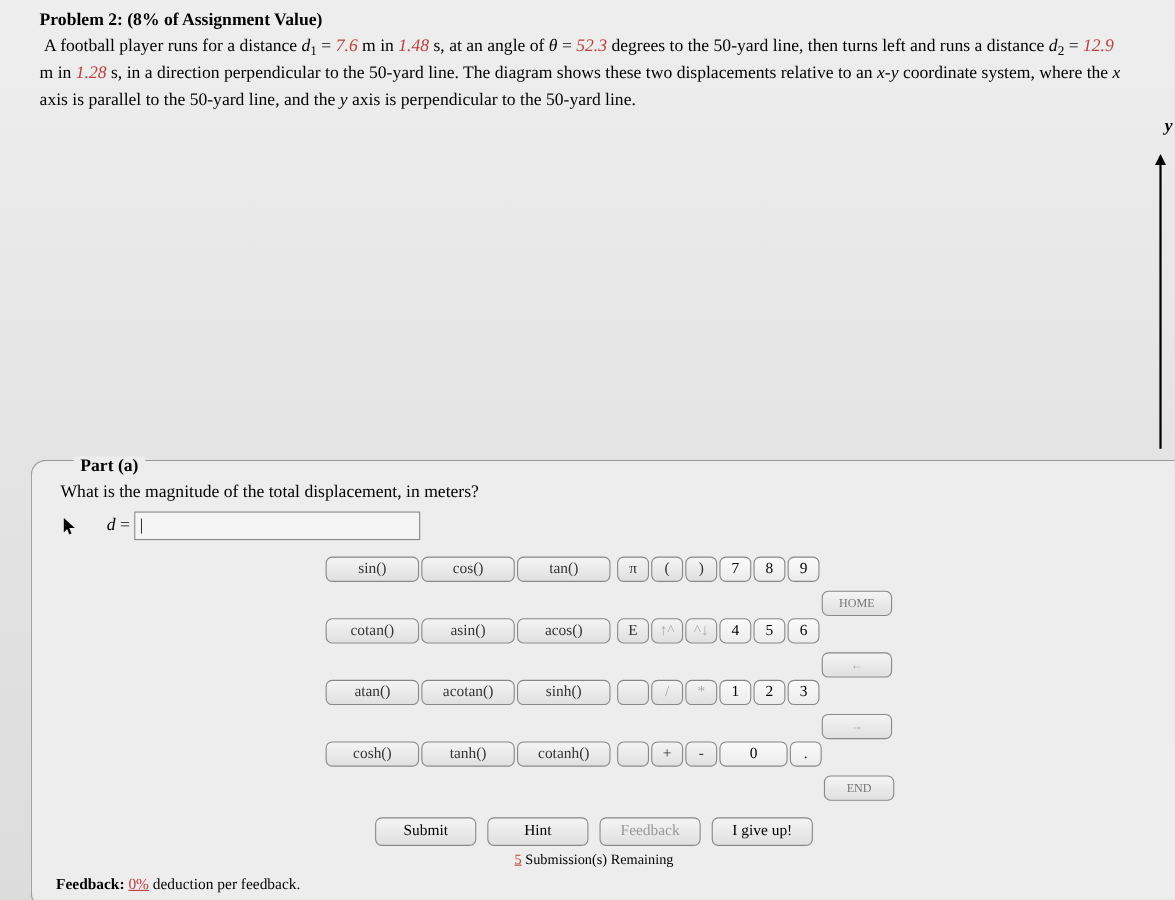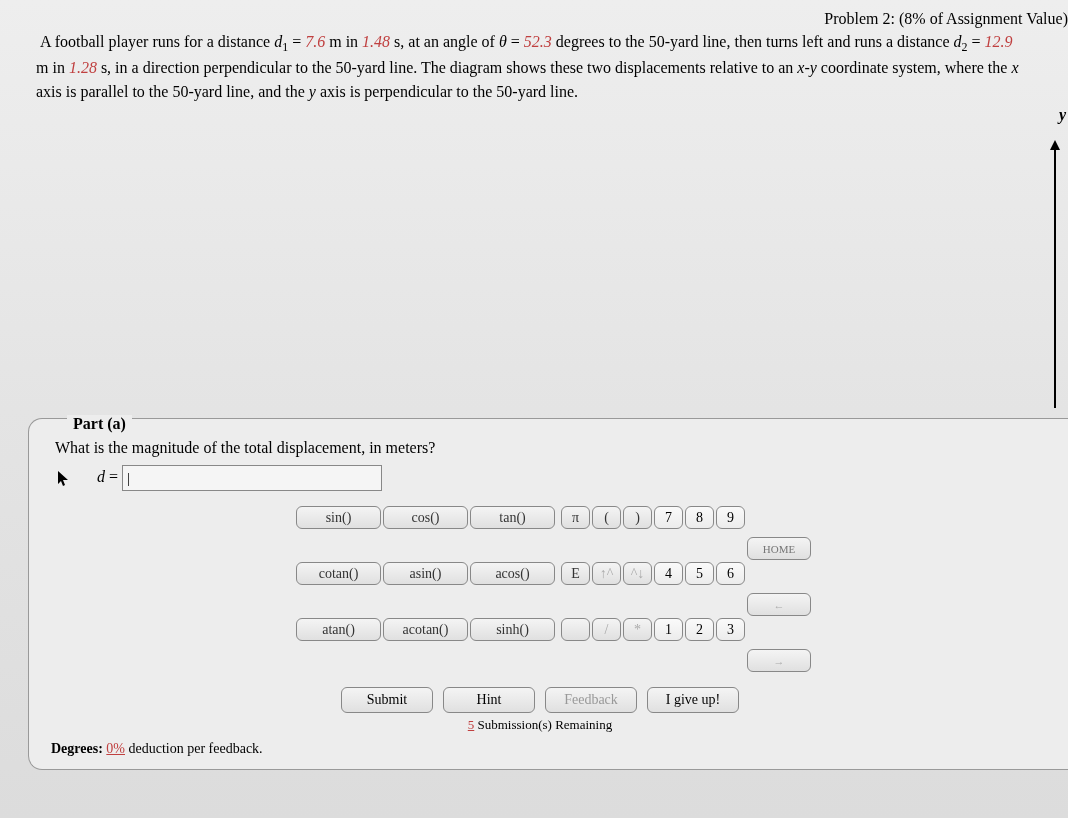--- a/index.html
+++ b/index.html
@@ -15,21 +15,21 @@
     position: relative;
   }
   .page {
     background: #e8e8e8;
     background: linear-gradient(180deg, #eeeeee 0%, #e4e4e4 50%, #dcdcdc 100%);
     min-height: 818px;
     padding: 10px 0 0 36px;
     box-sizing: border-box;
     position: relative;
   }
-  .problem-title { font-weight: normal; margin-bottom: 2px; text-align: right; }
+  .problem-title { font-weight: bold; margin-bottom: 2px; }
   .problem-text { line-height: 1.5; max-width: 990px; }
   .problem-text .num { color: #c04040; font-style: italic; }
   .problem-text i { font-style: italic; }
   sub { font-size: 0.75em; }
 
   .y-axis {
     position: absolute;
     right: 4px;
     top: 108px;
     width: 14px;
@@ -194,33 +194,39 @@
           <span class="kbtn fn">cotan()</span><span class="kbtn fn">asin()</span><span class="kbtn fn">acos()</span>
         </span>
         <span class="kbtn sm">E</span><span class="kbtn sm faded">↑^</span><span class="kbtn sm faded">^↓</span><span class="kbtn num">4</span><span class="kbtn num">5</span><span class="kbtn num">6</span><span class="kbtn sp faded">←</span>
       </div>
       <div class="row">
         <span class="fn-block">
           <span class="kbtn fn">atan()</span><span class="kbtn fn">acotan()</span><span class="kbtn fn">sinh()</span>
         </span>
         <span class="kbtn sm faded"></span><span class="kbtn sm faded">/</span><span class="kbtn sm faded">*</span><span class="kbtn num">1</span><span class="kbtn num">2</span><span class="kbtn num">3</span><span class="kbtn sp faded">→</span>
       </div>
+      <div class="row">
+        <span class="fn-block">
+          <span class="kbtn fn">cosh()</span><span class="kbtn fn">tanh()</span><span class="kbtn fn">cotanh()</span>
+        </span>
+        <span class="kbtn sm faded"></span><span class="kbtn sm">+</span><span class="kbtn sm">-</span><span class="kbtn num" style="width:62px">0</span><span class="kbtn num">.</span><span class="kbtn sp">END</span>
+      </div>
 
       <div style="height:14px"></div>
 
       <div class="actions">
         <span class="abtn">Submit</span>
         <span class="abtn">Hint</span>
         <span class="abtn faded">Feedback</span>
         <span class="abtn wide">I give up!</span>
         <div class="sub-remain">
           <span class="n">5</span><span> Submission(s) Remaining</span>
         </div>
       </div>
     </div>
 
     <div class="footer-hints">
       <div>
-        <b>Degrees: </b><span class="pct">0%</span><span> deduction per feedback.</span>
+        <b>Feedback: </b><span class="pct">0%</span><span> deduction per feedback.</span>
       </div>
     </div>
   </div>
 </div>
 
 </body></html>

